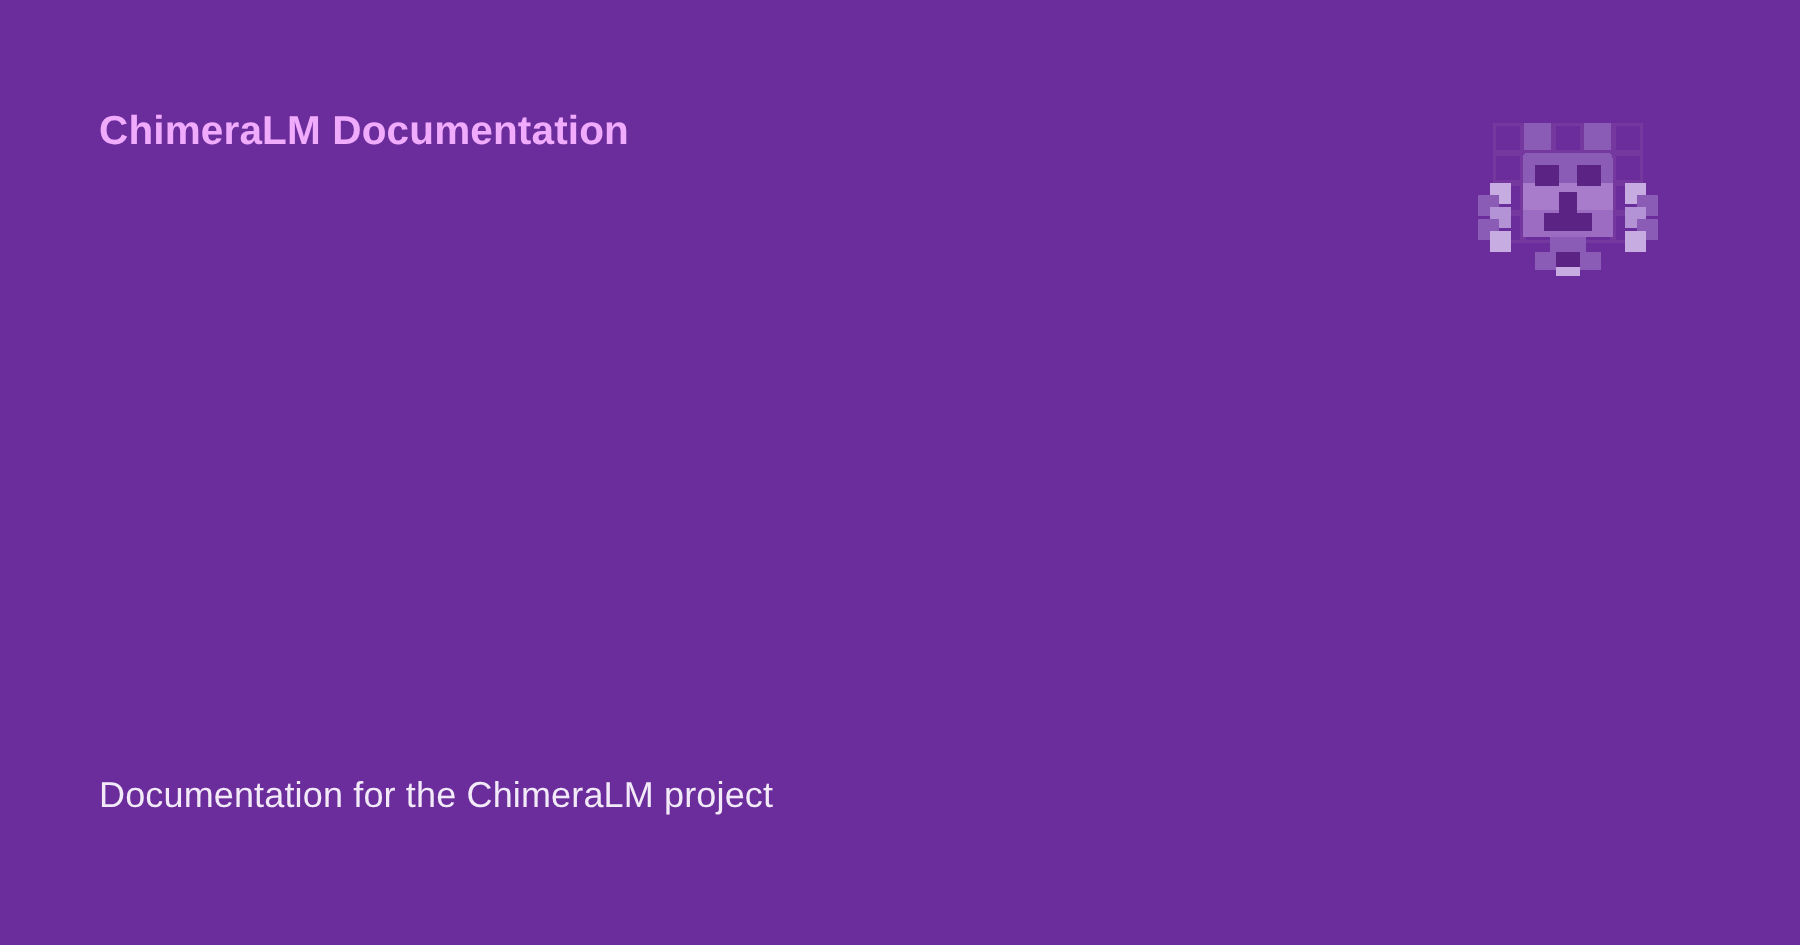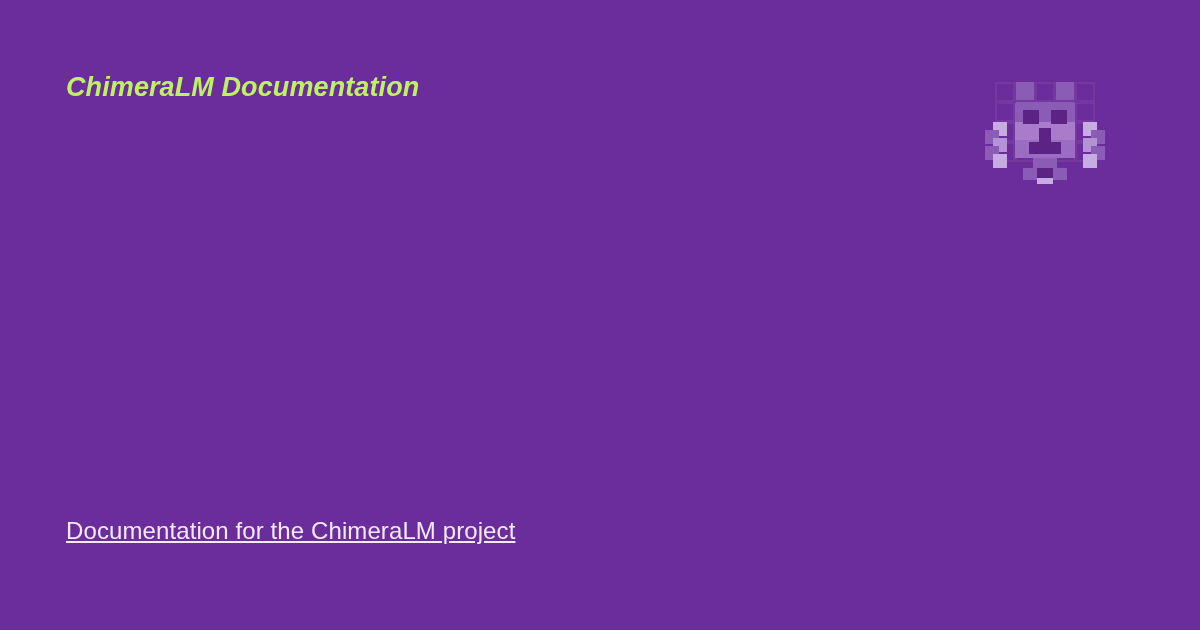--- a/index.html
+++ b/index.html
@@ -23,24 +23,23 @@
     overflow: hidden;
   }
 
   
   .eyebrow {
     position: absolute;
     left: 66px;
     top: 72px;
     font-size: 27px;
     font-weight: bold;
-    color: #bef264;
+    color: #f0abfc;
     letter-spacing: 0.1px;
     white-space: nowrap;
-    font-style: italic;
   }
 
   .title {
     position: absolute;
     left: 63px;
     top: 160px;
     font-size: 89px;
     font-weight: bold;
     color: #FFFFFF;
     letter-spacing: -1.2px;
@@ -50,21 +49,20 @@
 
   .footer {
     position: absolute;
     left: 66px;
     top: 517px;
     font-size: 24px;
     font-weight: normal;
     color: #F2EAF8;
     letter-spacing: 0.1px;
     white-space: nowrap;
-    text-decoration: underline;
   }
 
   
   .robot {
     position: absolute;
     left: 983px;
     top: 80px;
     width: 124px;
     height: 104px;
   }

